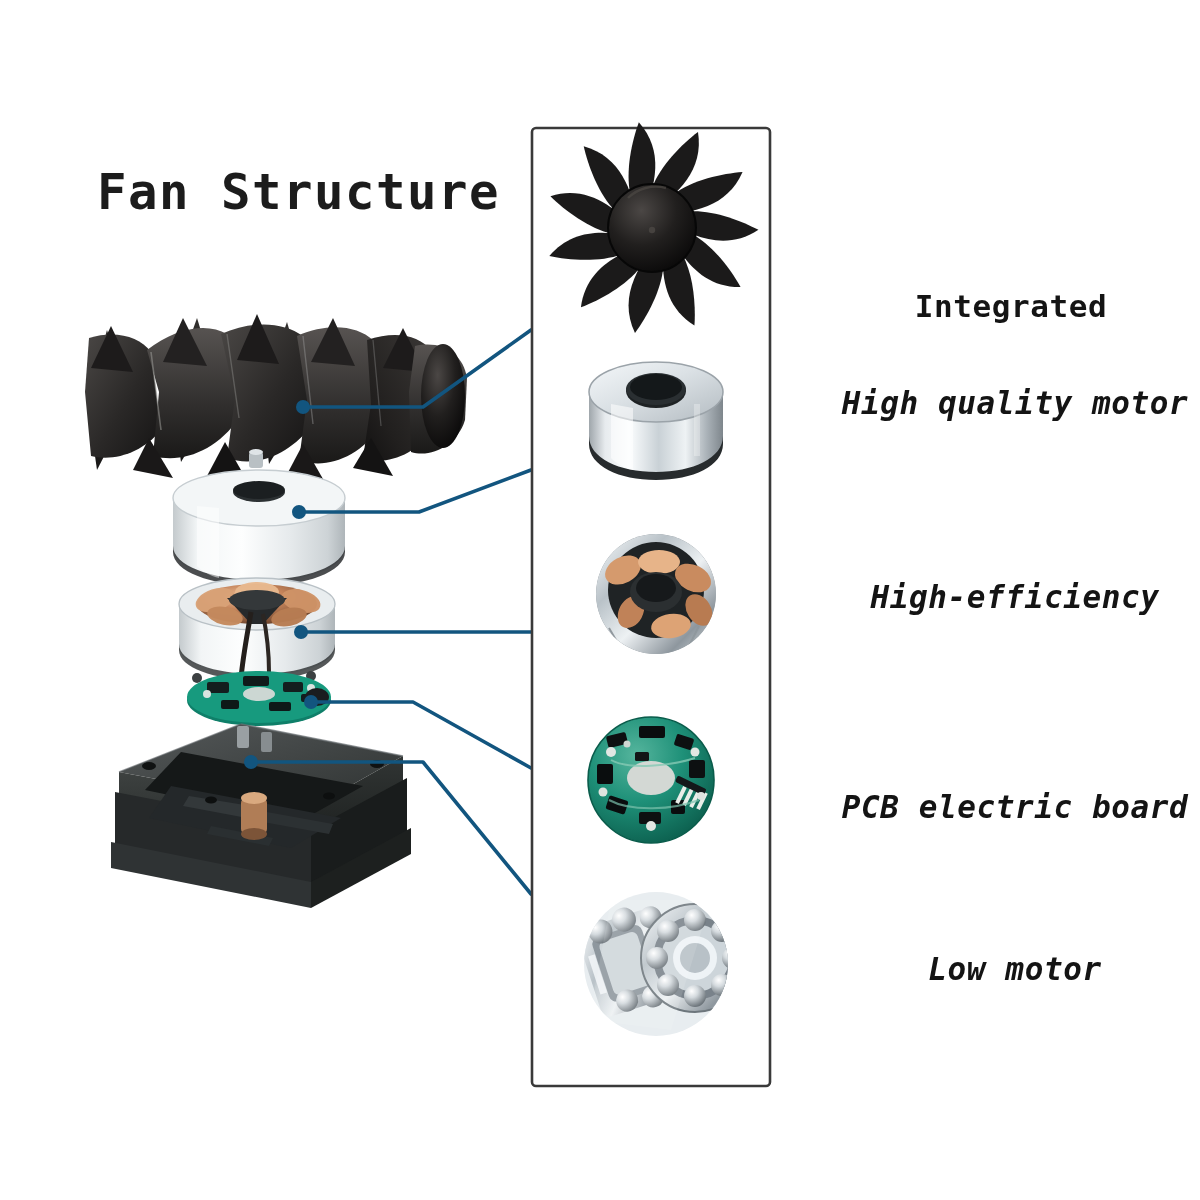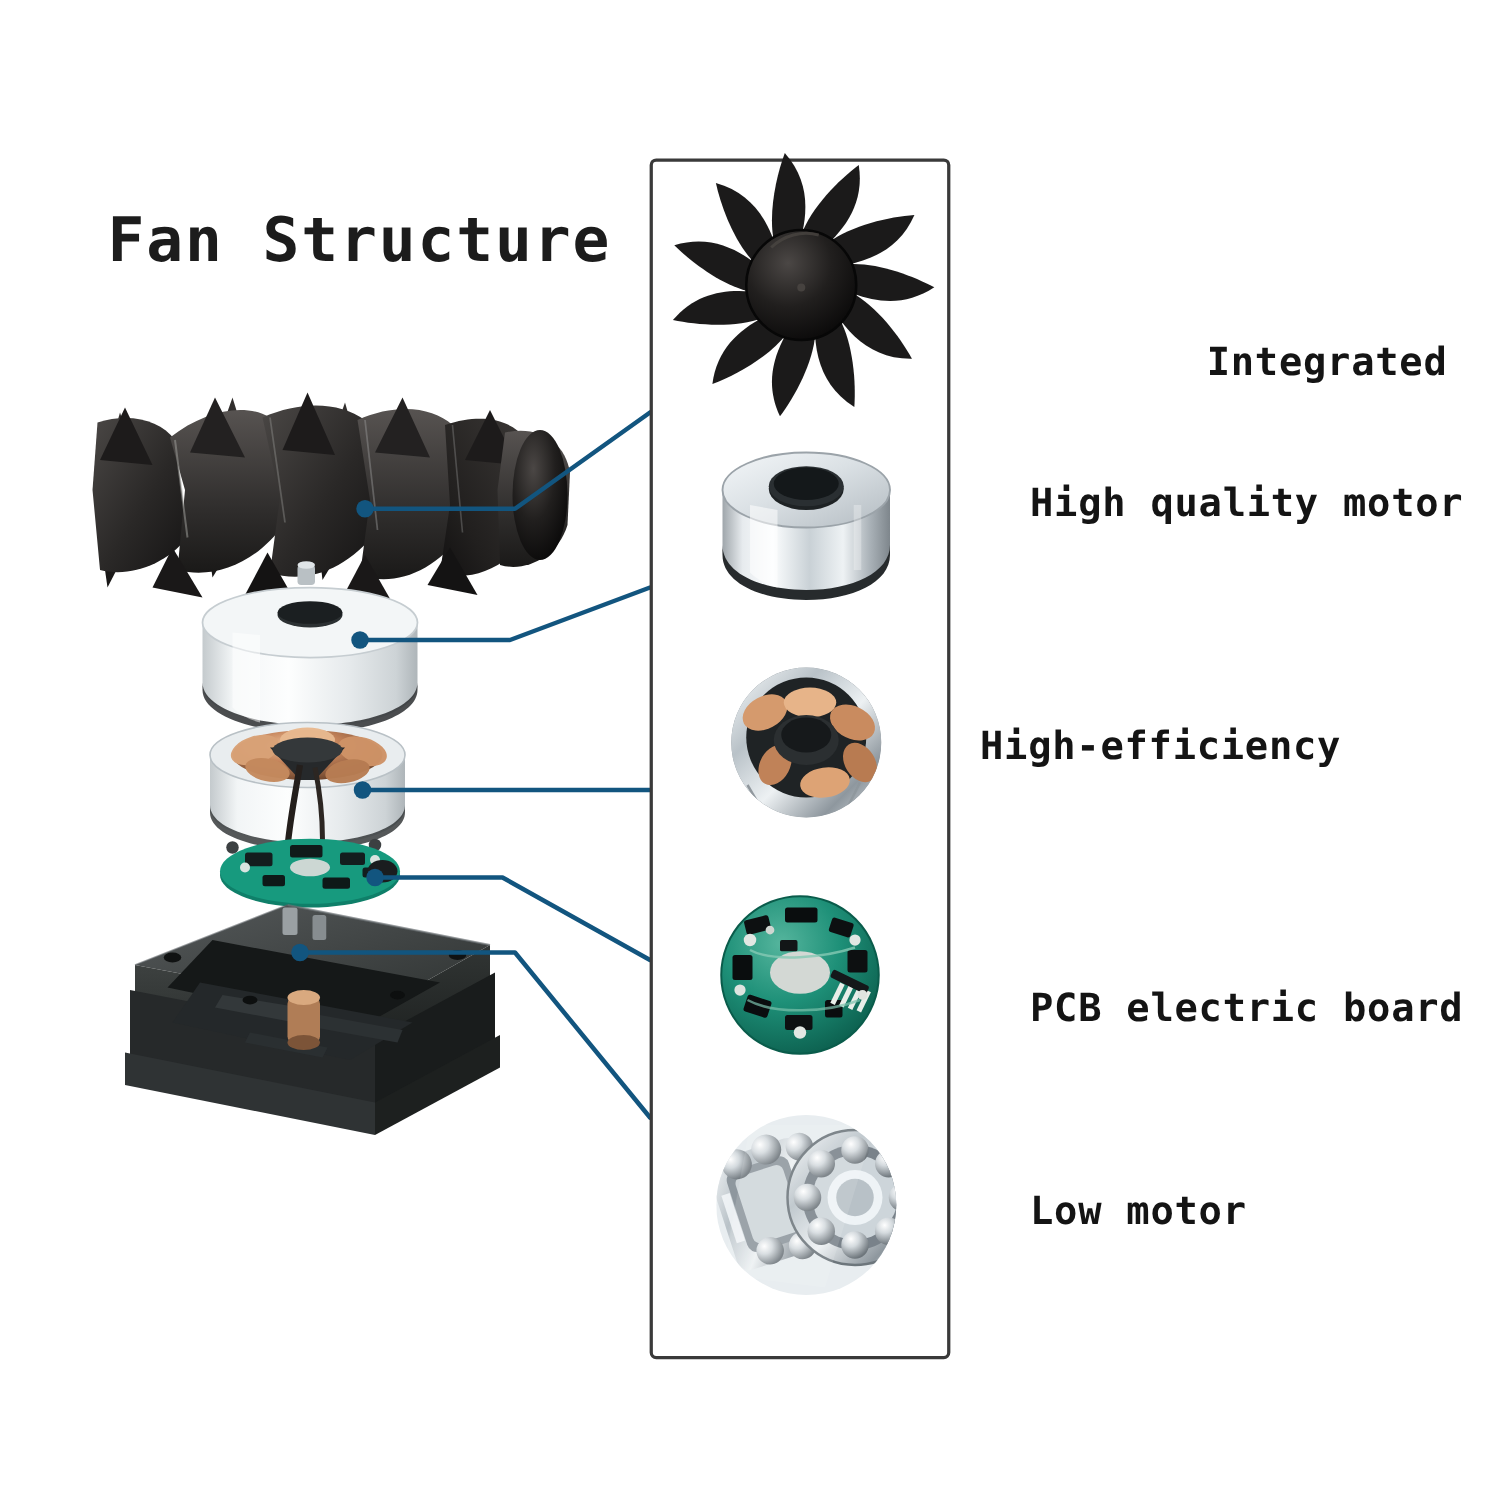--- a/index.html
+++ b/index.html
@@ -12,20 +12,21 @@
     height: 1200px;
     font-family: "DejaVu Sans Mono", "Liberation Mono", monospace;
     overflow: hidden;
     position: relative;
   }
   #stage {
     position: relative;
     width: 1035px;
     height: 1200px;
     background: #ffffff;
+    margin-left: 11px;
   }
   #art {
     position: absolute;
     left: 0;
     top: 0;
     width: 1200px;
     height: 1200px;
   }
   .title {
     position: absolute;
@@ -42,21 +43,21 @@
     position: absolute;
     color: #141414;
     font-size: 31px;
     font-weight: 700;
     letter-spacing: 0.6px;
     line-height: 1.28;
     font-family: "DejaVu Sans Mono", "Liberation Mono", monospace;
     white-space: pre;
   }
   .flabel.center { text-align: center; }
-  .flabel.left   { text-align: left; }
+  .flabel.left   { text-align: center; font-style: italic; }
 </style>
 </head>
 <body>
 
 <div id="stage">
 
   <svg id="art" viewBox="0 0 1200 1200" xmlns="http://www.w3.org/2000/svg">
     <defs>
 
       <linearGradient id="gBladeA" x1="0" y1="0" x2="1" y2="1">
@@ -464,25 +465,25 @@
         </g>
 
         <path d="M600 900 L700 900 L660 1030 L578 1020 Z" fill="#ffffff" opacity="0.12"></path>
       </g>
     </g>
 
   </svg>
 
   <div class="title">Fan Structure</div>
 
-  <div class="flabel center" style="left:842px; top:192px; width:316px;text-align:right;">
+  <div class="flabel center" style="left:842px; top:208px; width:316px;">
     <div>Integrated</div>
   </div>
 
   <div class="flabel left" style="left:824px; top:384px; width:360px;">High quality motor</div>
 
-  <div class="flabel left" style="left:784px; top:578px; width:360px;">High-efficiency</div>
+  <div class="flabel left" style="left:824px; top:578px; width:360px;">High-efficiency</div>
 
   <div class="flabel left" style="left:824px; top:788px; width:360px;">PCB electric board</div>
 
   <div class="flabel left" style="left:824px; top:950px; width:360px;">Low motor</div>
 
 </div>
 
 </body></html>

